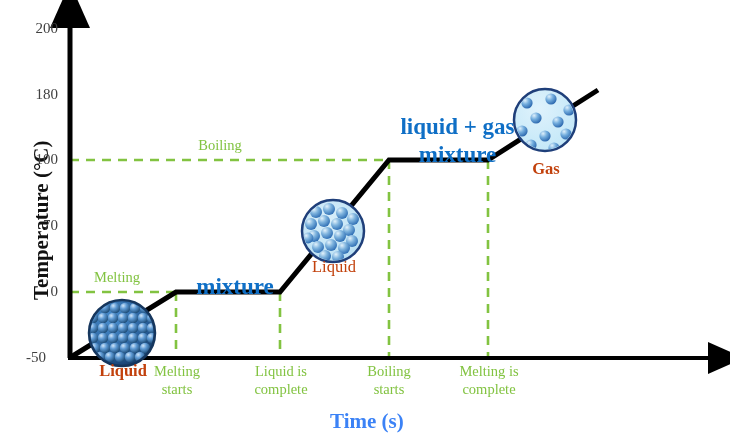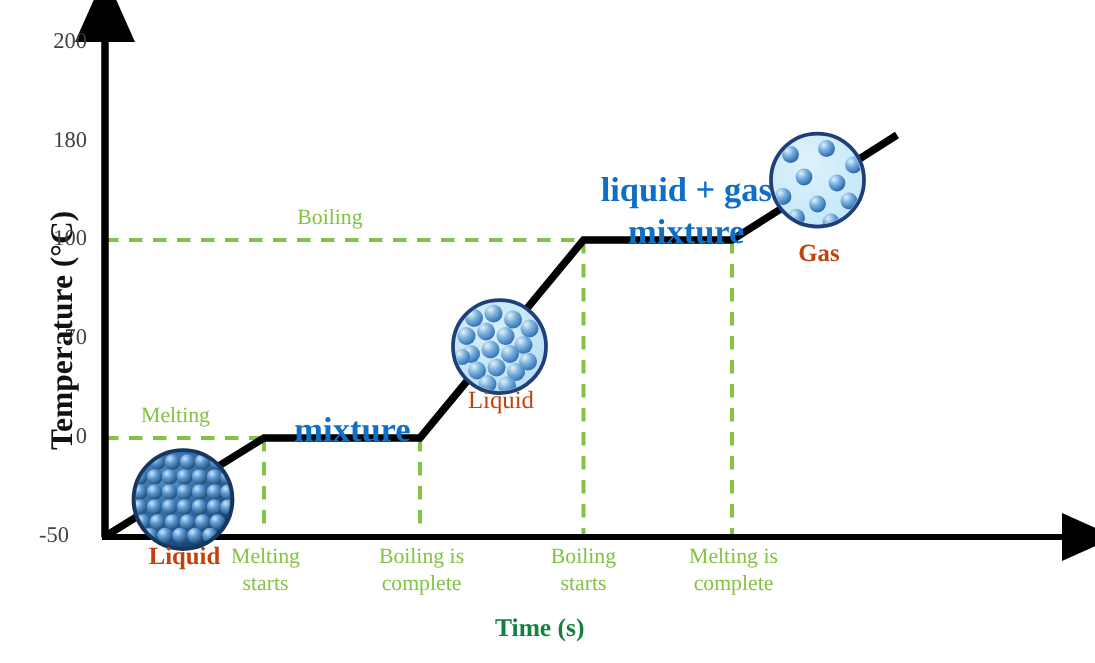--- a/index.html
+++ b/index.html
@@ -39,23 +39,23 @@
   #y-axis-title {
     font-size: 21px;
     font-weight: bold;
     color: #111111;
     transform-origin: 0 0;
     transform: rotate(-90deg);
     left: 30px;
     top: 300px;
   }
   #x-axis-title {
-    font-size: 17px;
-    font-weight: bold;
-    color: #15803d;
+    font-size: 21px;
+    font-weight: bold;
+    color: #3b82f6;
     left: 330px;
     top: 410px;
     font-family: Liberation Serif, serif;
   }
   .green-label {
     color: #82c341;
     font-size: 14.5px;
     text-align: center;
     font-weight: normal;
   }
@@ -267,21 +267,21 @@
   <div class="txt state-label" style="left:92px; top:362px; width:62px;">Liquid</div>
   <div class="txt state-label thin" style="left:303px; top:258px; width:62px;">Liquid</div>
   <div class="txt state-label" style="left:515px; top:160px; width:62px;">Gas</div>
 
   <div class="txt green-axis-label" style="left:136px; top:362px; width:82px;">
     <span>Melting</span><br>
     <span>starts</span>
   </div>
 
   <div class="txt green-axis-label" style="left:232px; top:362px; width:98px;">
-    <span>Boiling is</span><br>
+    <span>Liquid is</span><br>
     <span>complete</span>
   </div>
 
   <div class="txt green-axis-label" style="left:348px; top:362px; width:82px;">
     <span>Boiling</span><br>
     <span>starts</span>
   </div>
 
   <div class="txt green-axis-label" style="left:440px; top:362px; width:98px;">
     <span>Melting is</span><br>

